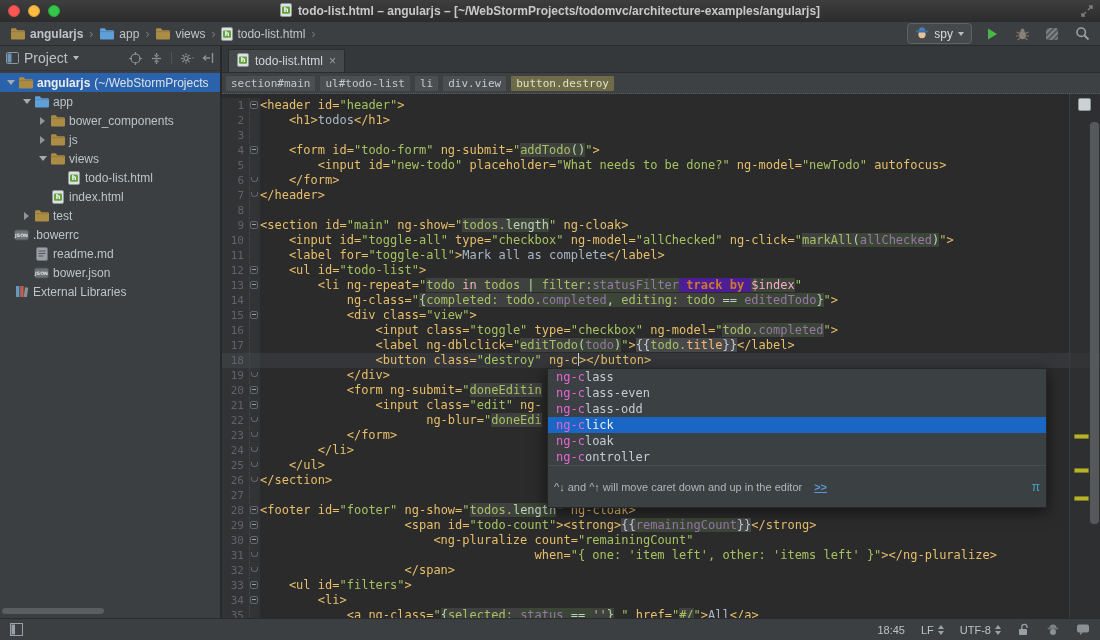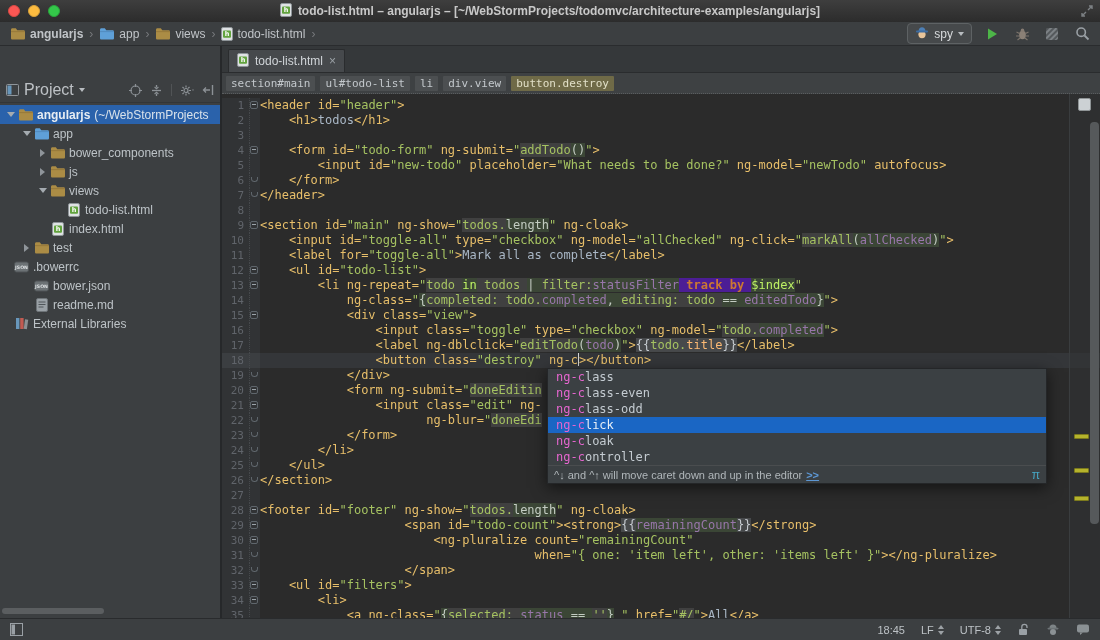--- a/index.html
+++ b/index.html
@@ -25,22 +25,22 @@
   .nav-crumb:first-child .nav-crumb-label{font-weight:bold;}
   .nav-sep{color:#77797c;font-size:12px;padding:0 2px;}
   .nav-sep::before{content:"\203A";}
   .nav-right{margin-left:auto;display:flex;align-items:center;gap:10px;}
   .run-select{display:flex;align-items:center;gap:5px;background:#46494b;border:1px solid #5e6264;
     border-radius:4px;padding:1px 7px;color:#d6d9db;font-size:12px;height:17px;}
   .icon-btn{display:flex;align-items:center;justify-content:center;width:20px;height:20px;}
   
   .main{position:absolute;left:0;top:46px;width:1100px;height:572px;display:flex;}
   .project-panel{width:222px;background:#3c3f41;border-right:2px solid #26282a;position:relative;box-sizing:border-box;}
-  .panel-header{height:24px;display:flex;align-items:center;padding:0 6px;color:#bdc1c5;font-size:16px;
-    border-bottom:1px solid #323537;gap:5px;margin-top:32px;}
+  .panel-header{height:24px;display:flex;align-items:center;padding:0 6px;color:#bdc1c5;font-size:14px;
+    border-bottom:1px solid #323537;gap:5px;}
   .panel-header .ph-icons{margin-left:auto;display:flex;align-items:center;gap:8px;opacity:.85}
   .ph-div{width:1px;height:12px;background:#55585a;}
   .tree{padding-top:2px;font-size:12px;color:#bdc3c7;overflow:hidden;}
   .tree-row{height:19px;display:flex;align-items:center;white-space:nowrap;}
   .tree-row.selected{background:#2a62ab;color:#e8edf2;}
   .tree-row.selected .tree-label{font-weight:bold;}
   .tree-suffix{color:#c2cad2;margin-left:4px;}
   .tree-row.selected .tree-suffix{color:#d9e2ea;}
   .tree-arrow{width:13px;display:inline-flex;justify-content:center;flex:0 0 13px;}
   .tri-down{width:0;height:0;border:4px solid transparent;border-top:5px solid #a5abb0;margin-top:4px;}
@@ -68,40 +68,40 @@
   .line.cur{background:#343639;}
   .line.cur .ln,.line.cur .fold{background:#3b3e41;}
   .fm{position:absolute;left:0;top:3px;width:8px;height:8px;border:1px solid #5f666c;border-radius:2px;box-sizing:border-box;}
   .fm.start::after{content:"";position:absolute;left:1px;right:1px;top:2px;height:1px;background:#9aa2a8;}
   .fm.end{border:none;}
   .fm.end::after{content:"";position:absolute;left:1px;top:1px;width:5px;height:4px;
     border:1px solid #5f666c;border-top:none;border-radius:0 0 4px 4px;}
   
   .c-t{color:#e8bf6a;} .c-s{color:#a5c261;} .c-w{color:#a9b7c6;}
   .c-si{color:#a5c261;background:#404040;} .c-wi{color:#c3ccc2;background:#3b4636;}
-  .c-pi{color:#9876aa;background:#3b4636;} .c-oi{color:#bef264;background:#3b4636;}
+  .c-pi{color:#9876aa;background:#3b4636;} .c-oi{color:#f9a8d4;background:#3b4636;}
   .c-obi{color:#cc7832;font-weight:bold;background:#4c1d95;}
   .c-m{color:#c8cdd2;background:#47494b;} .c-sm{color:#a5c261;background:#47494b;} .c-pm{color:#fdba74;background:#47494b;}
   .caret{display:inline-block;width:1px;height:13px;background:#d5d5d5;vertical-align:text-top;}
   
   .stripe{position:absolute;right:0;top:0;bottom:0;width:30px;background:rgba(49,51,53,.55);border-left:1px solid #3a3d3f;}
   .stripe-indicator{position:absolute;right:9px;top:4px;width:13px;height:13px;background:#ccd1d4;
     border:1px solid #8f9496;border-radius:2px;box-sizing:border-box;}
   .vthumb{position:absolute;right:1px;top:28px;width:9px;height:402px;background:#56595b;border-radius:4px;}
   .wmark{position:absolute;left:4px;width:15px;height:5px;background:#b5b32c;border:1px solid #7c7a1d;
     border-radius:1px;box-sizing:border-box;}
   
   .popup{position:absolute;left:547px;top:368px;width:498px;background:#3b4043;border:1px solid #242628;
     box-shadow:0 4px 14px rgba(0,0,0,.55);z-index:50;}
   .popup-item{height:16px;display:flex;align-items:center;padding-left:8px;
     font-family:"DejaVu Sans Mono",monospace;font-size:12px;color:#c4cbd1;}
   .popup-item.selected{background:#1a66c4;color:#e6eef6;}
   .pfx{color:#e566cf;}
   .popup-footer{height:17px;border-top:1px solid #4a4d4f;display:flex;align-items:center;
-    padding:0 6px;font-size:11px;color:#b0b6ba;gap:4px;}
+    padding:12px 6px;font-size:11px;color:#b0b6ba;gap:12px;}
   .hint-link{color:#5d97d4;text-decoration:underline;font-weight:bold;}
   .pi-sym{margin-left:auto;color:#46a5c4;font-size:12px;}
   
   .statusbar{position:absolute;left:0;top:618px;width:1100px;height:22px;background:#3c3f41;
     border-top:1px solid #292b2d;display:flex;align-items:center;padding:0 10px;box-sizing:border-box;
     font-size:11px;color:#bdc2c6;}
   .sb-right{margin-left:auto;display:flex;align-items:center;gap:16px;}
   .sb-seg{display:flex;align-items:center;gap:4px;}
   .spin{display:inline-flex;flex-direction:column;gap:2px;}
   .spin i{display:block;width:0;height:0;border-left:3px solid transparent;border-right:3px solid transparent;}
@@ -378,39 +378,39 @@
                   <text x="7.5" y="8.3" font-size="4.6" font-weight="bold" fill="#dfe3e5" text-anchor="middle" font-family="DejaVu Sans, sans-serif">JSON</text>
                 </svg>
               </span>
             </span>
             <span class="tree-label">.bowerrc</span>
           </div>
           <div class="tree-row" style="padding-left: 20px;">
             <span class="tree-arrow"></span>
             <span class="tree-icon">
               <span style="display: inline-flex;">
+                <svg width="12" height="14" viewBox="0 0 12 14">
+                  <rect x="0.5" y="0.5" width="11" height="13" rx="1.5" fill="#9aa1a6" stroke="#6e7478"></rect>
+                  <path d="M2.5 4h7M2.5 6.5h7M2.5 9h5" stroke="#50565a" stroke-width="1"></path>
+                </svg>
+              </span>
+            </span>
+            <span class="tree-label">readme.md</span>
+          </div>
+          <div class="tree-row" style="padding-left: 20px;">
+            <span class="tree-arrow"></span>
+            <span class="tree-icon">
+              <span style="display: inline-flex;">
                 <svg width="15" height="12" viewBox="0 0 15 12">
                   <rect x="0.5" y="1" width="14" height="10" rx="2" fill="#6c7275" stroke="#4e5356"></rect>
                   <text x="7.5" y="8.3" font-size="4.6" font-weight="bold" fill="#dfe3e5" text-anchor="middle" font-family="DejaVu Sans, sans-serif">JSON</text>
                 </svg>
               </span>
             </span>
             <span class="tree-label">bower.json</span>
-          </div>
-          <div class="tree-row" style="padding-left: 20px;">
-            <span class="tree-arrow"></span>
-            <span class="tree-icon">
-              <span style="display: inline-flex;">
-                <svg width="12" height="14" viewBox="0 0 12 14">
-                  <rect x="0.5" y="0.5" width="11" height="13" rx="1.5" fill="#9aa1a6" stroke="#6e7478"></rect>
-                  <path d="M2.5 4h7M2.5 6.5h7M2.5 9h5" stroke="#50565a" stroke-width="1"></path>
-                </svg>
-              </span>
-            </span>
-            <span class="tree-label">readme.md</span>
           </div>
           <div class="tree-row" style="padding-left: 0;">
             <span class="tree-arrow"></span>
             <span class="tree-icon">
               <span style="display: inline-flex;">
                 <svg width="14" height="13" viewBox="0 0 14 13">
                   <rect x="1" y="1" width="3.4" height="11" fill="#6897bb"></rect>
                   <rect x="5.2" y="1" width="3.4" height="11" fill="#c25b52"></rect>
                   <rect x="9.4" y="2.5" width="3.2" height="9.5" fill="#8b9194" transform="rotate(8 11 7)"></rect>
                 </svg>

